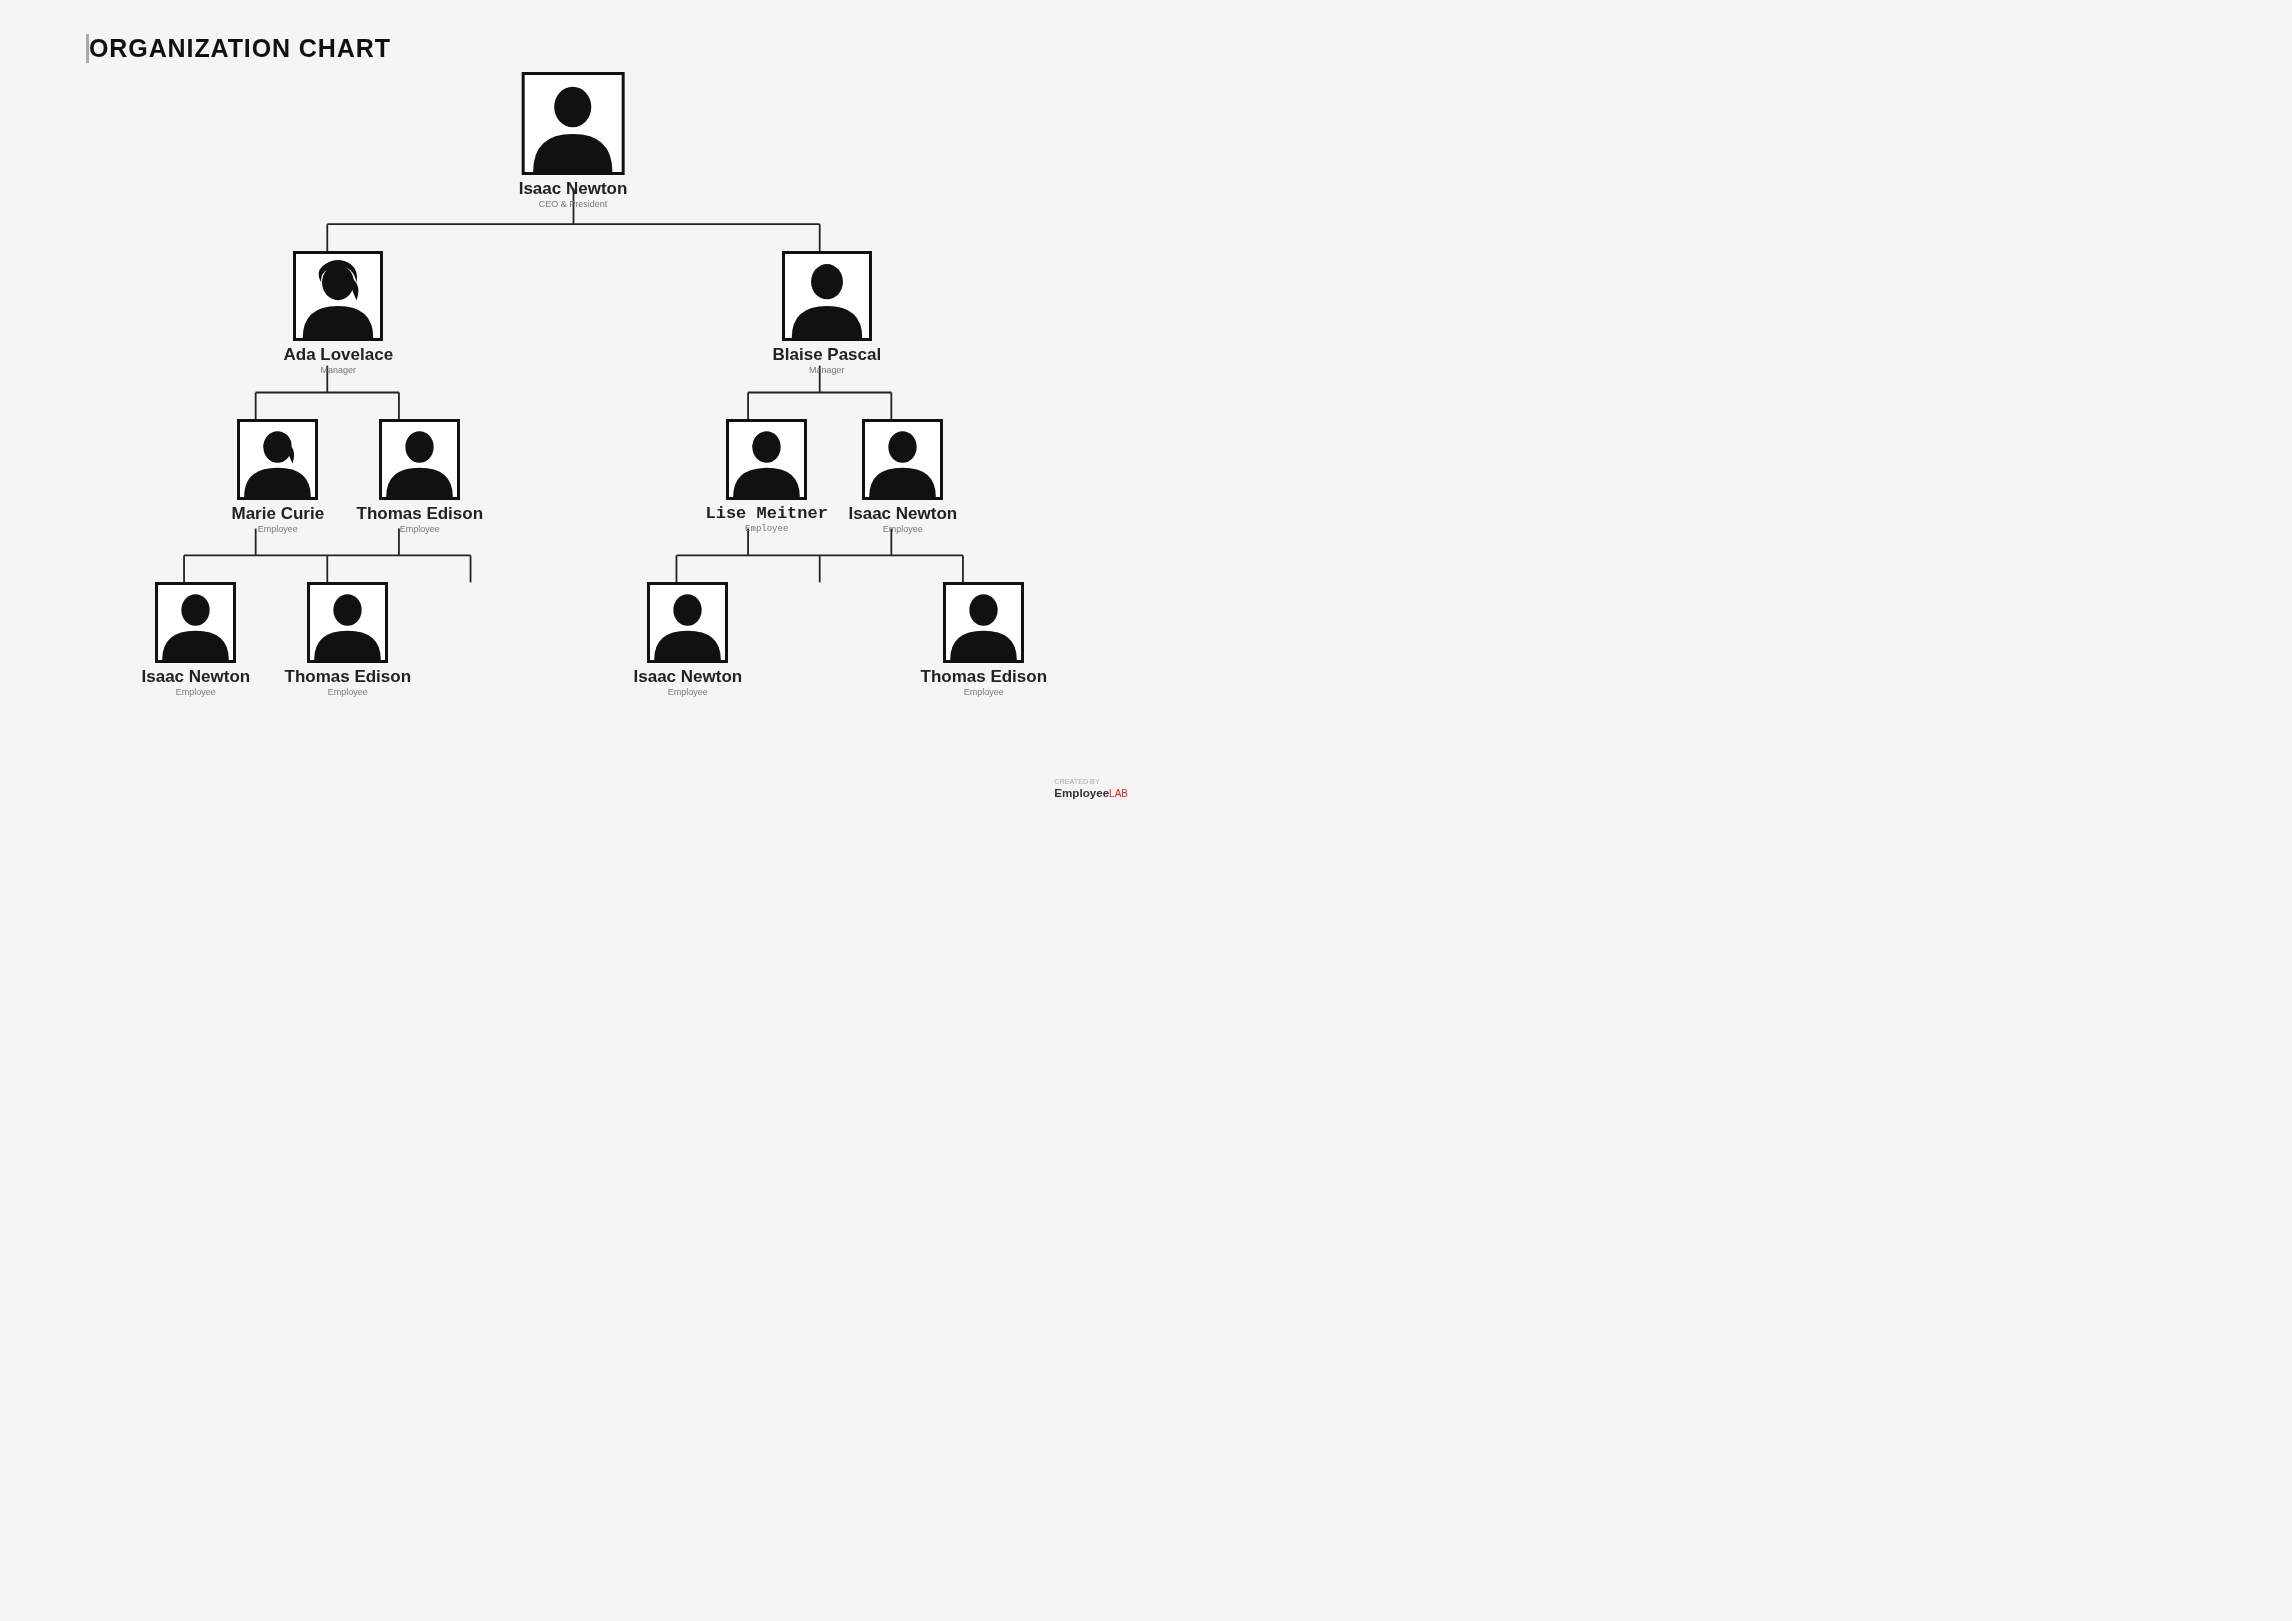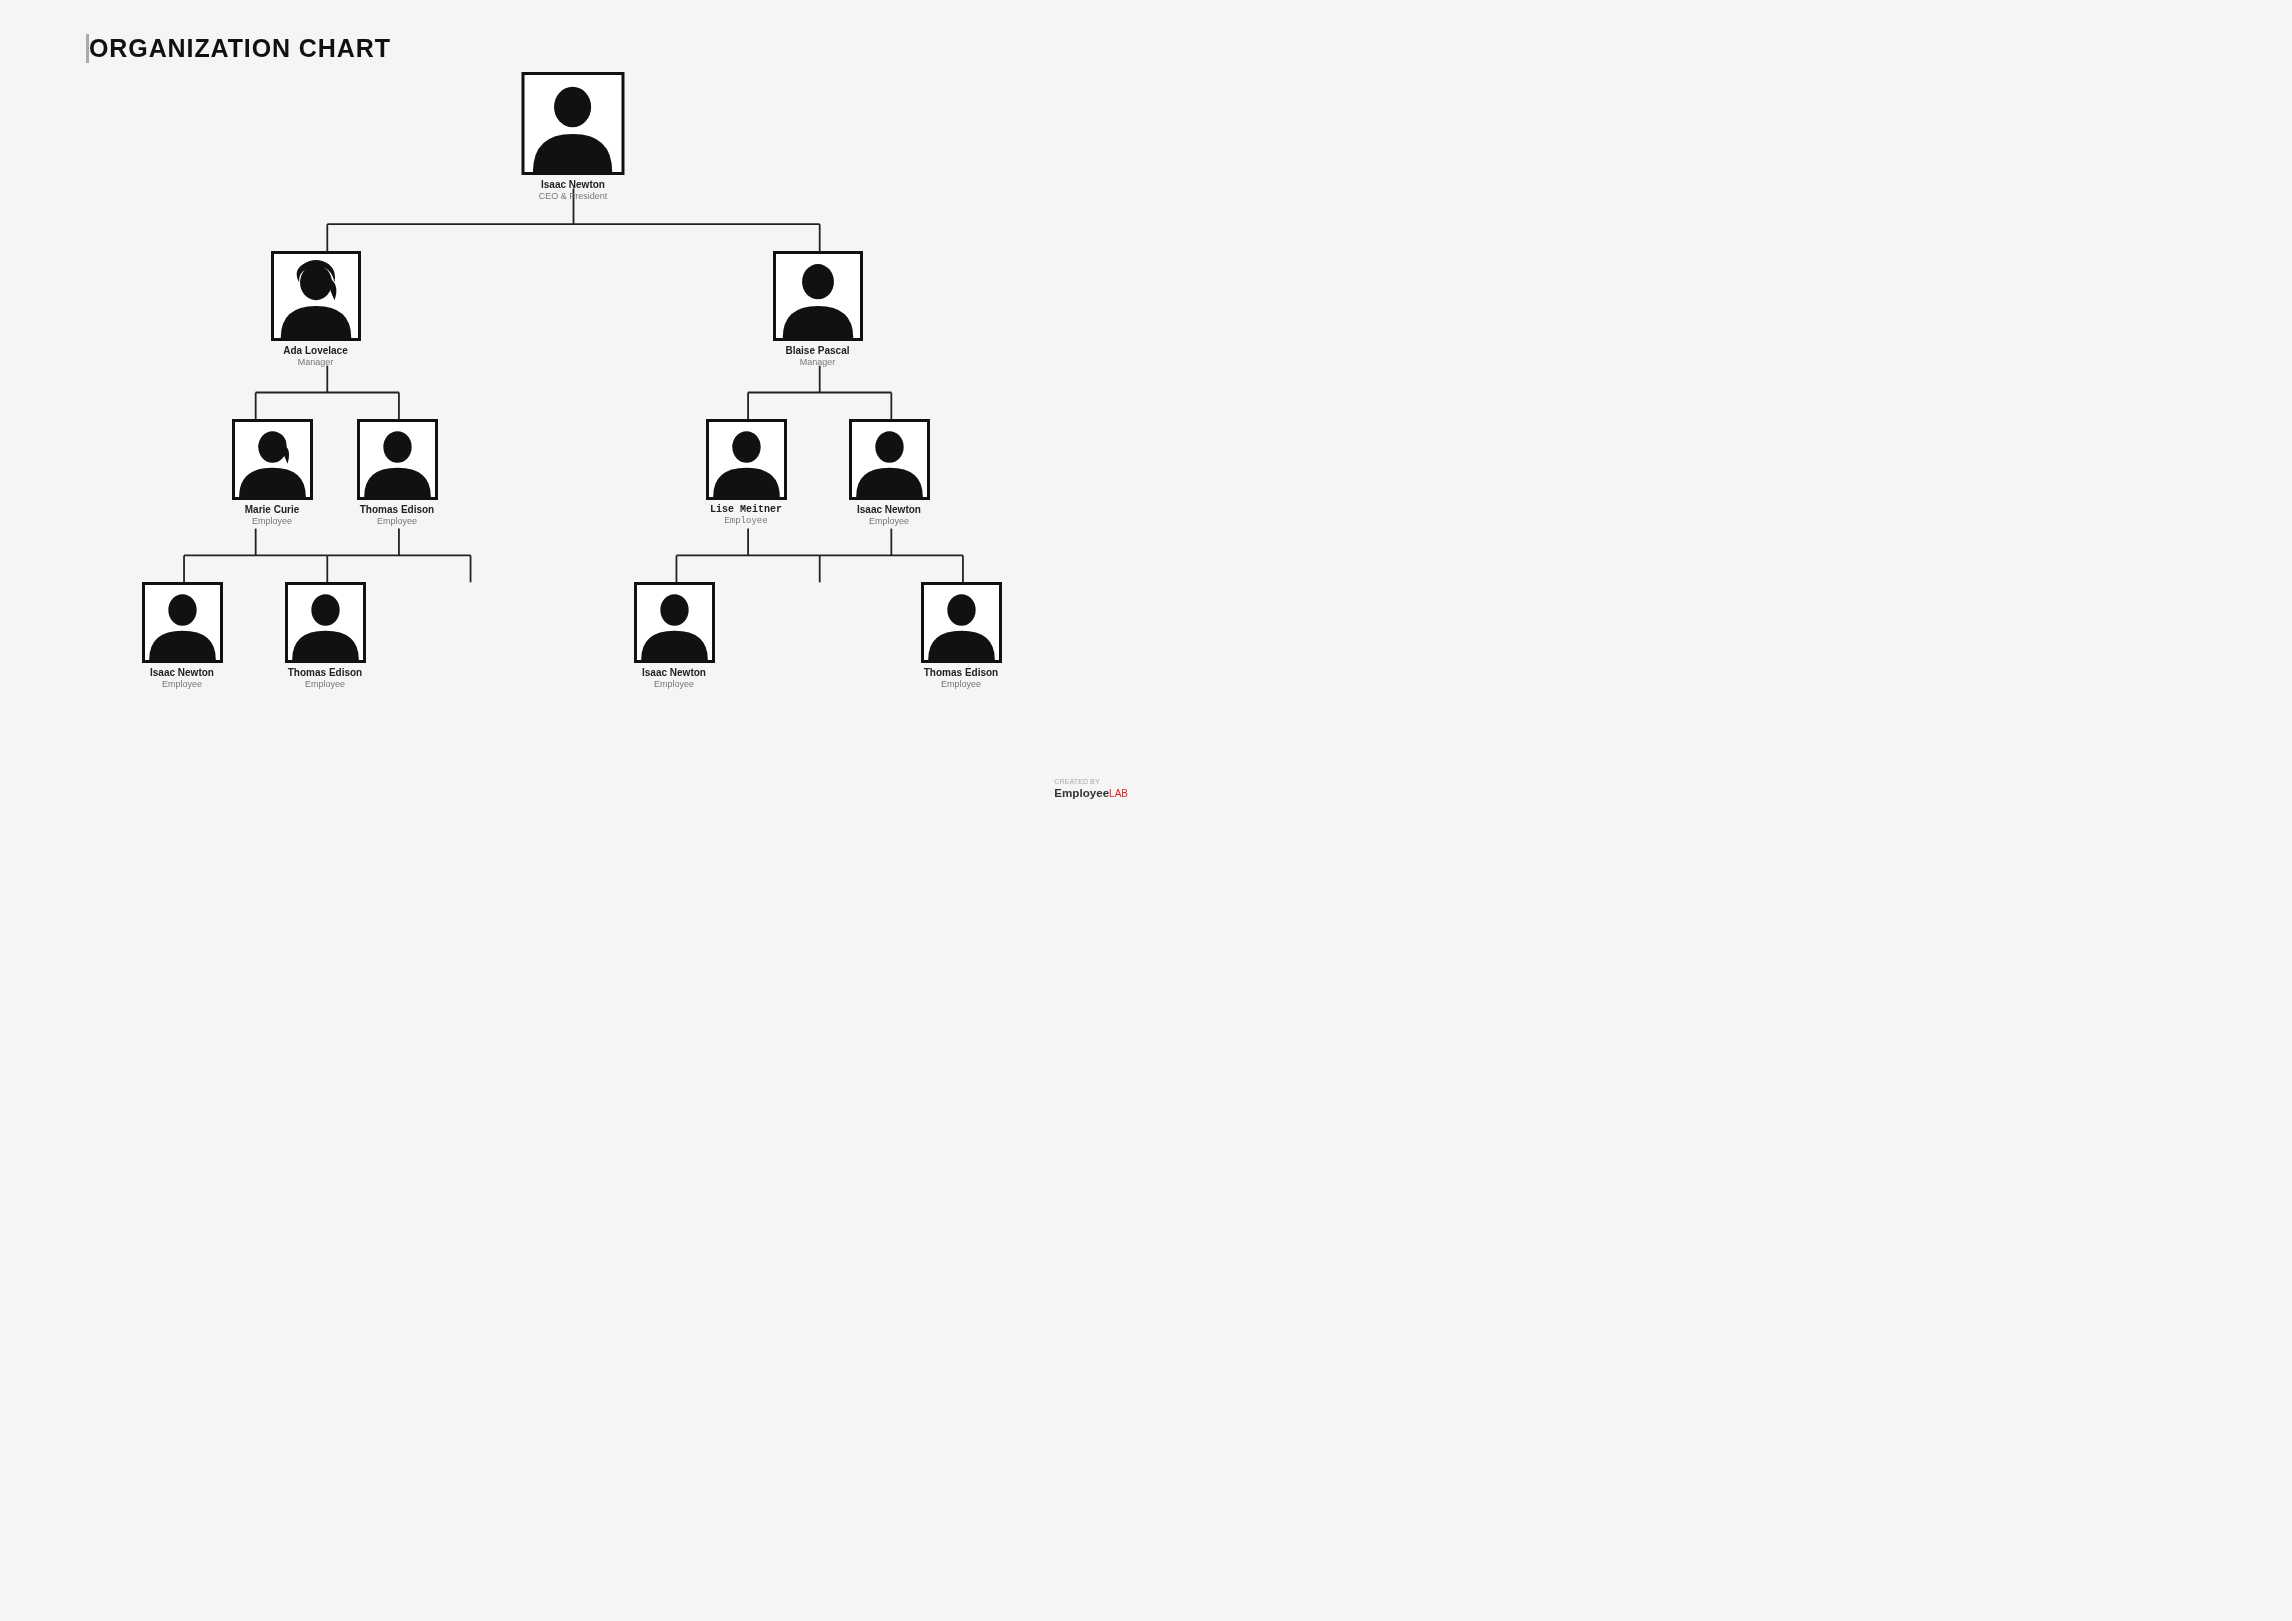--- a/index.html
+++ b/index.html
@@ -48,21 +48,21 @@
       width: 103px;
       height: 103px;
     }
 
     .node-photo.medium {
       width: 90px;
       height: 90px;
     }
 
     .node-name {
-      font-size: 10px;
+      font-size: 17px;
       font-weight: 700;
       color: #222;
       margin-top: 3.6px;
       text-align: center;
       line-height: 1.2;
     }
 
     .node-title {
       font-size: 9px;
       color: #777;
@@ -177,21 +177,21 @@
             </svg>
           </div>
           <div class="node-name">Isaac Newton</div>
           <div class="node-title">CEO &amp; President</div>
         </div>
       </div>
     </div>
 
     <div style="display:flex;justify-content:space-between;width:100%;position:absolute;top:179px;">
 
-      <div style="position:absolute;left:190px;">
+      <div style="position:absolute;left:203px;">
         <div class="node">
           <div class="node-photo medium">
             <svg viewBox="0 0 100 100">
               <ellipse cx="50" cy="34" rx="19" ry="21" fill="#111"></ellipse>
 
               <path d="M30,34 Q28,18 50,15 Q68,14 72,34 Q75,20 65,12 Q50,2 35,12 Q22,20 30,34Z" fill="#111"></path>
               <path d="M68,30 Q78,38 72,55 Q67,45 65,35Z" fill="#111"></path>
               <path d="M8,100 Q8,62 50,62 Q92,62 92,100 Z" fill="#111"></path>
             </svg>
           </div>

